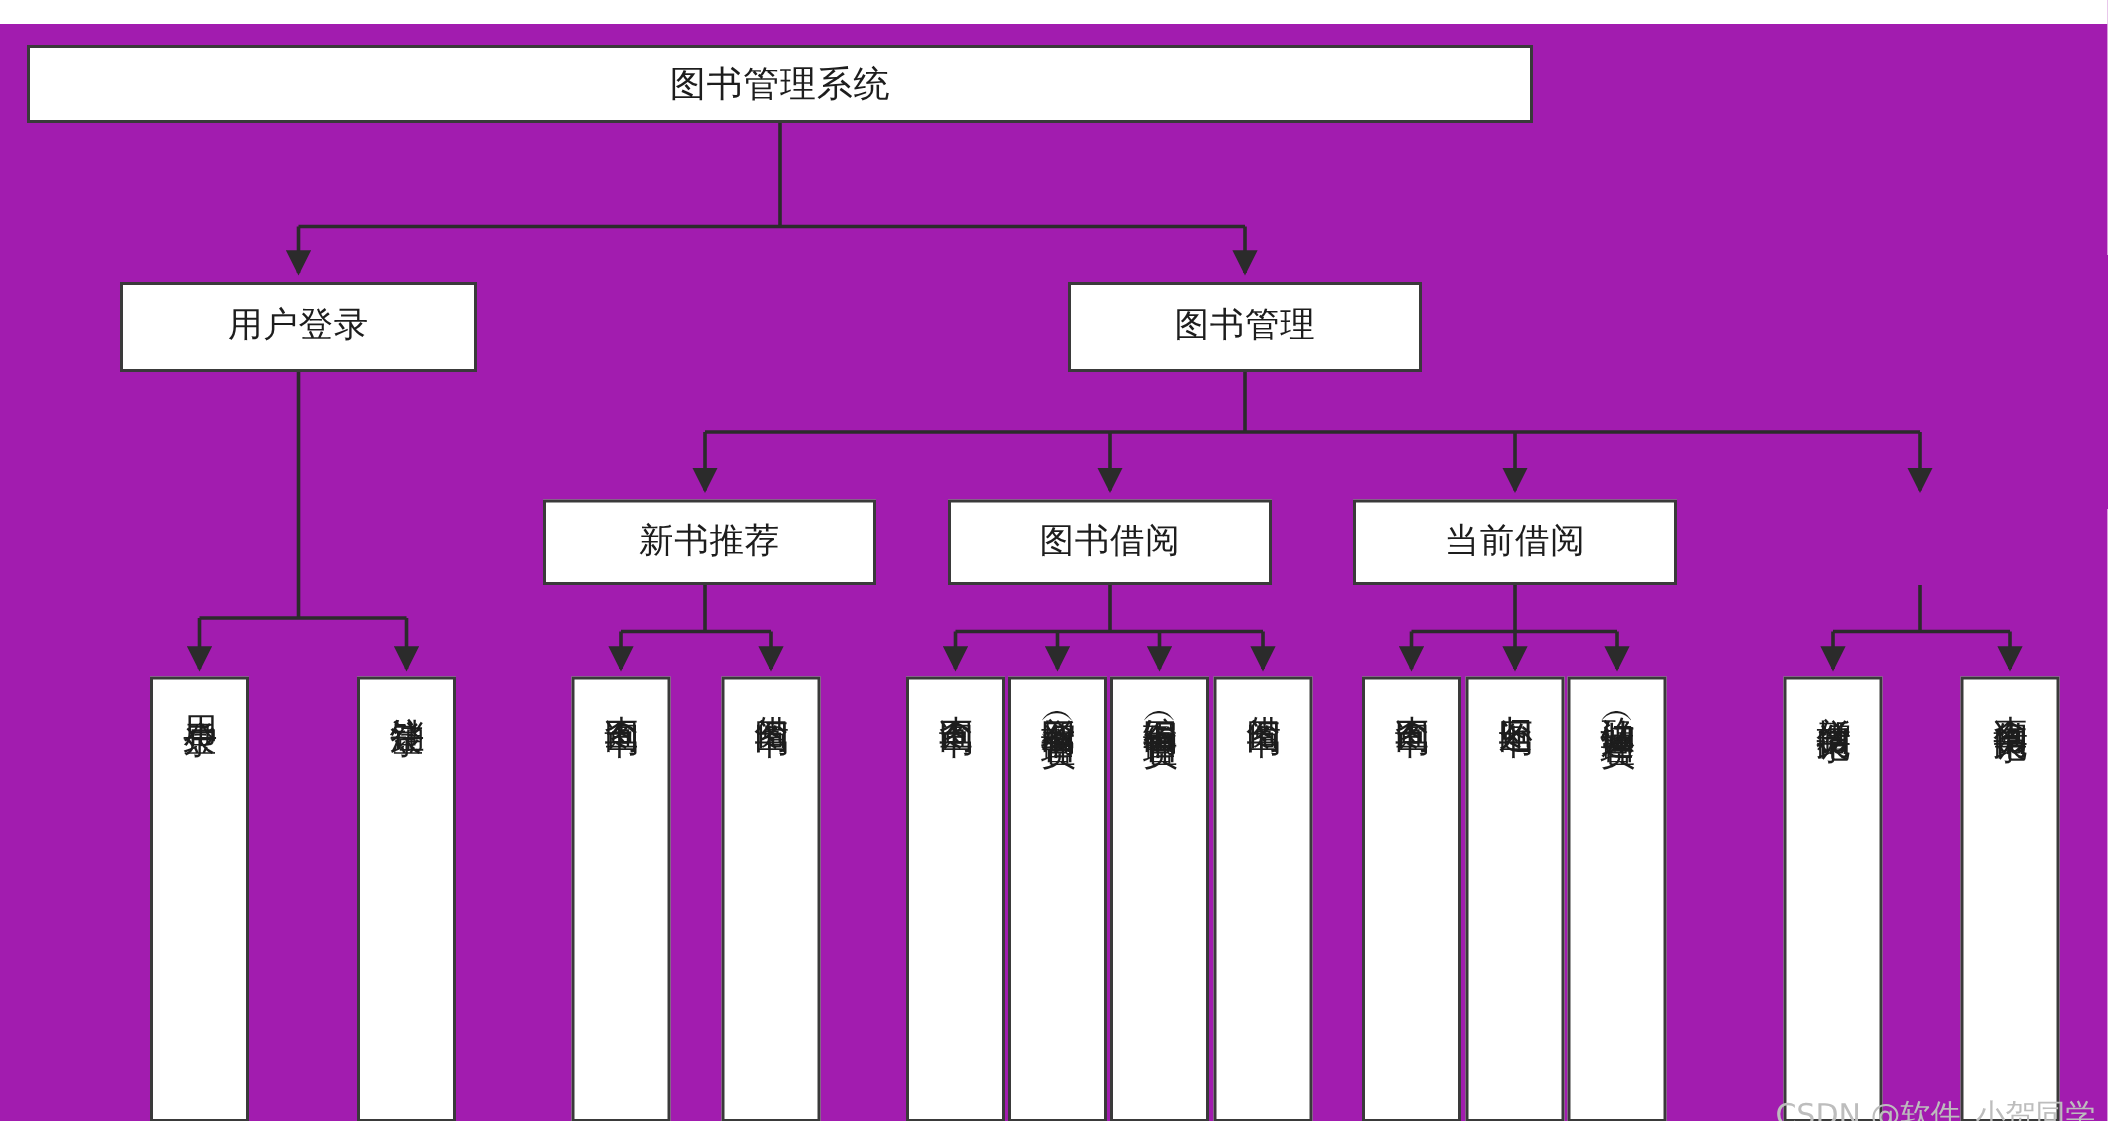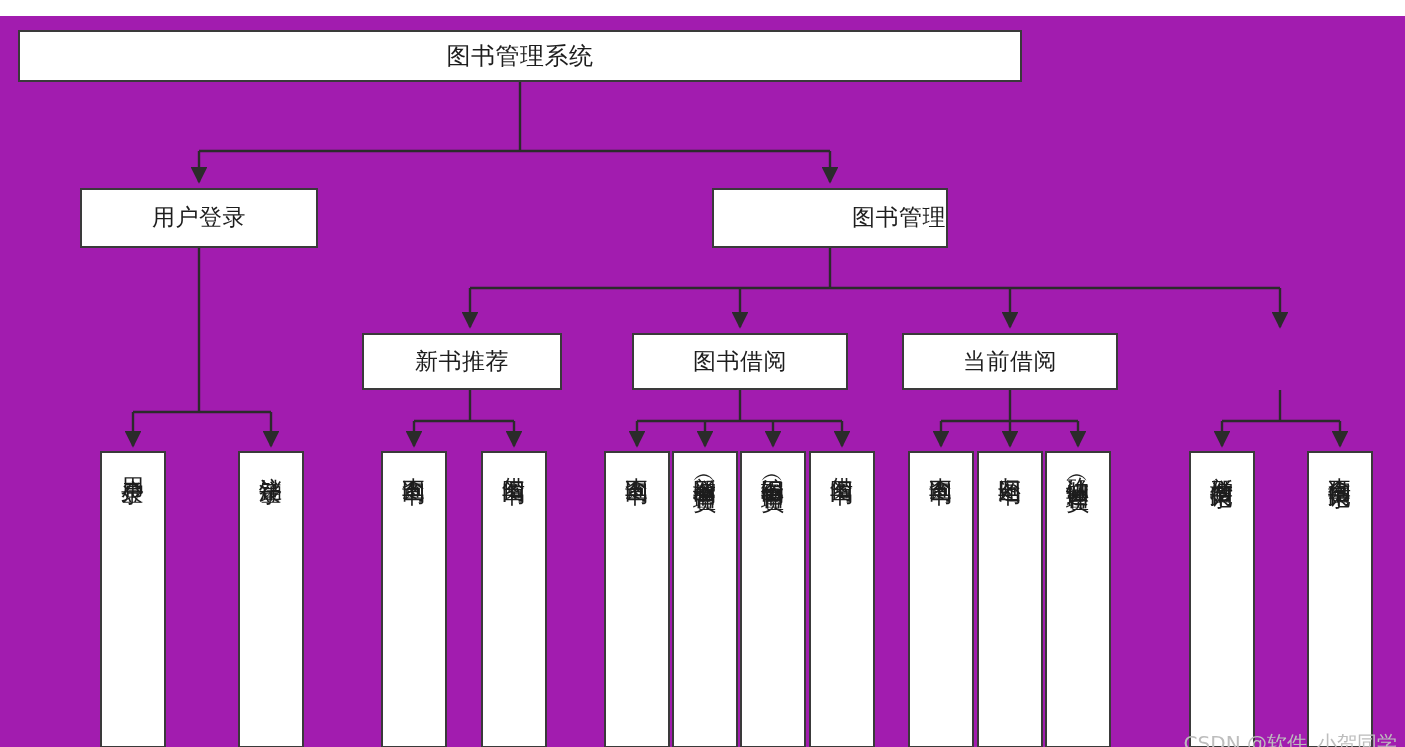--- a/index.html
+++ b/index.html
@@ -127,25 +127,25 @@
     </g>
   </svg>
 
   <div class="node root horiz" style="left:18px; top:14px; width:1004px; height:52px;">
     <span class="label">图书管理系统</span>
   </div>
 
   <div class="node horiz" style="left:80px; top:172px; width:238px; height:60px;">
     <span class="label">用户登录</span>
   </div>
-  <div class="node horiz" style="left:712px; top:172px; width:236px; height:60px;justify-content:flex-end;">
+  <div class="node horiz" style="left:712px; top:172px; width:236px; height:60px;">
     <span class="label">图书管理</span>
   </div>
 
-  <div class="node horiz" style="left:362px; top:317px; width:200px; height:57px;">
+  <div class="node horiz" style="left:362px; top:317px; width:222px; height:57px;">
     <span class="label">新书推荐</span>
   </div>
   <div class="node horiz" style="left:632px; top:317px; width:216px; height:57px;">
     <span class="label">图书借阅</span>
   </div>
   <div class="node horiz" style="left:902px; top:317px; width:216px; height:57px;">
     <span class="label">当前借阅</span>
   </div>
 
   <div class="node vert" style="left:100px; top:435px; width:66px; height:297px;">

